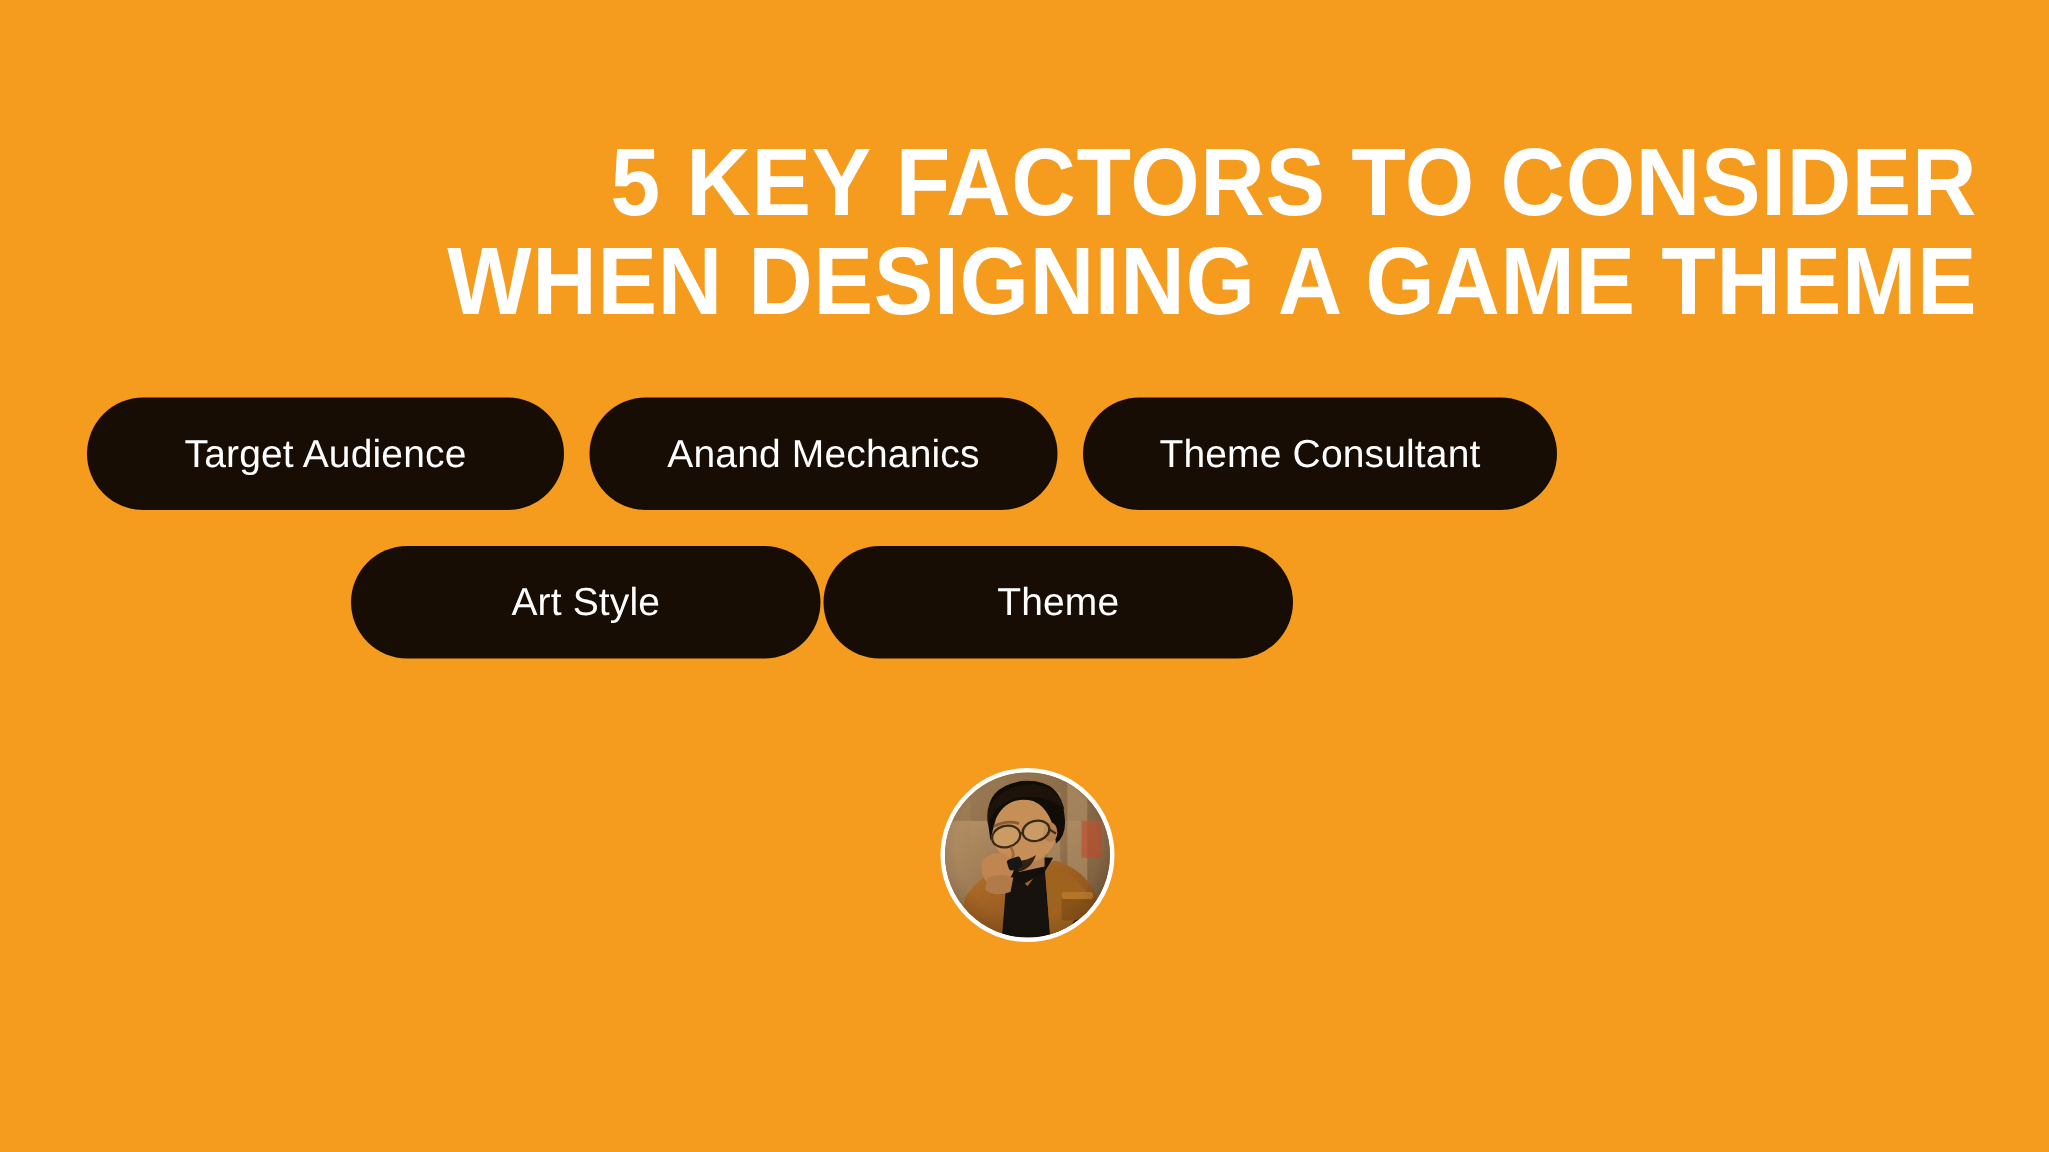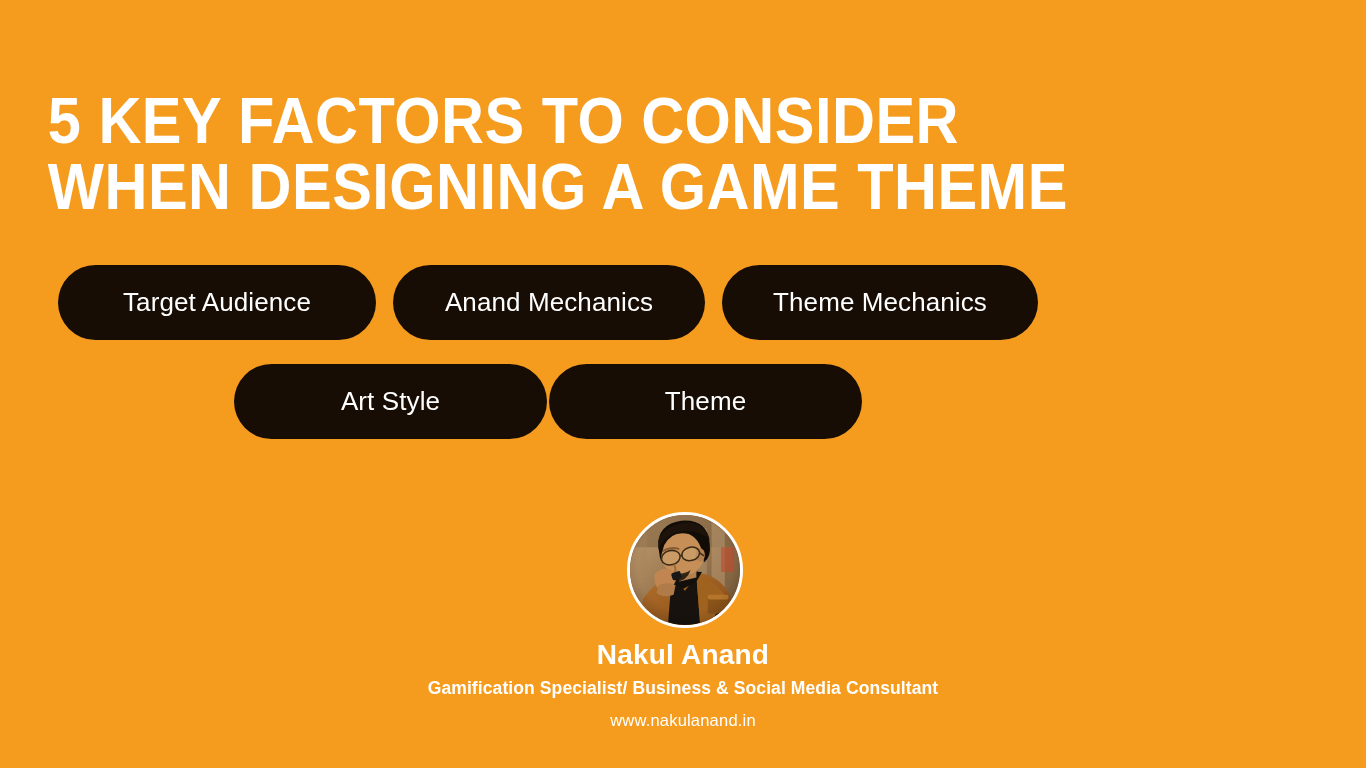--- a/index.html
+++ b/index.html
@@ -23,21 +23,21 @@
     height: 768px;
     background: #F59C1E;
   }
 
   
   .title-block {
     position: absolute;
     top: 88px;
     left: 0;
     width: 1366px;
-    text-align: left;
+    text-align: right;
   }
 
   .title-line {
     display: block;
     color: #FFFFFF;
     font-family: "Liberation Sans Narrow", "Liberation Sans", sans-serif;
     font-weight: 700;
     font-size: 64px;
     line-height: 66px;
     letter-spacing: 0.5px;
@@ -146,21 +146,21 @@
   <div class="title-block">
     <span class="title-line">5 KEY FACTORS TO CONSIDER</span>
     <span class="title-line">WHEN DESIGNING A GAME THEME</span>
   </div>
 
   <div class="pill-rows">
 
     <div class="pill-row row-1">
       <div class="pill w-318">Target Audience</div>
       <div class="pill w-312">Anand Mechanics</div>
-      <div class="pill w-316">Theme Mechanics</div>
+      <div class="pill w-316">Theme Consultant</div>
     </div>
 
     <div class="pill-row row-2">
       <div class="pill w-313">Art Style</div>
       <div class="pill w-313">Theme</div>
     </div>
 
   </div>
 
   <div class="avatar-wrap">
@@ -232,19 +232,14 @@
           <radialGradient id="vign" cx="0.5" cy="0.45" r="0.72">
             <stop offset="60%" stop-color="#000" stop-opacity="0"></stop>
             <stop offset="100%" stop-color="#000" stop-opacity="0.3"></stop>
           </radialGradient>
           <rect x="0" y="0" width="116" height="116" fill="url(#vign)"></rect>
         </g>
       </svg>
     </div>
   </div>
 
-  <div class="footer">
-    <div class="footer-name">Nakul Anand</div>
-    <div class="footer-role">Gamification Specialist/ Business &amp; Social Media Consultant</div>
-    <div class="footer-url">www.nakulanand.in</div>
-  </div>
 
 </div>
 
 </body></html>

